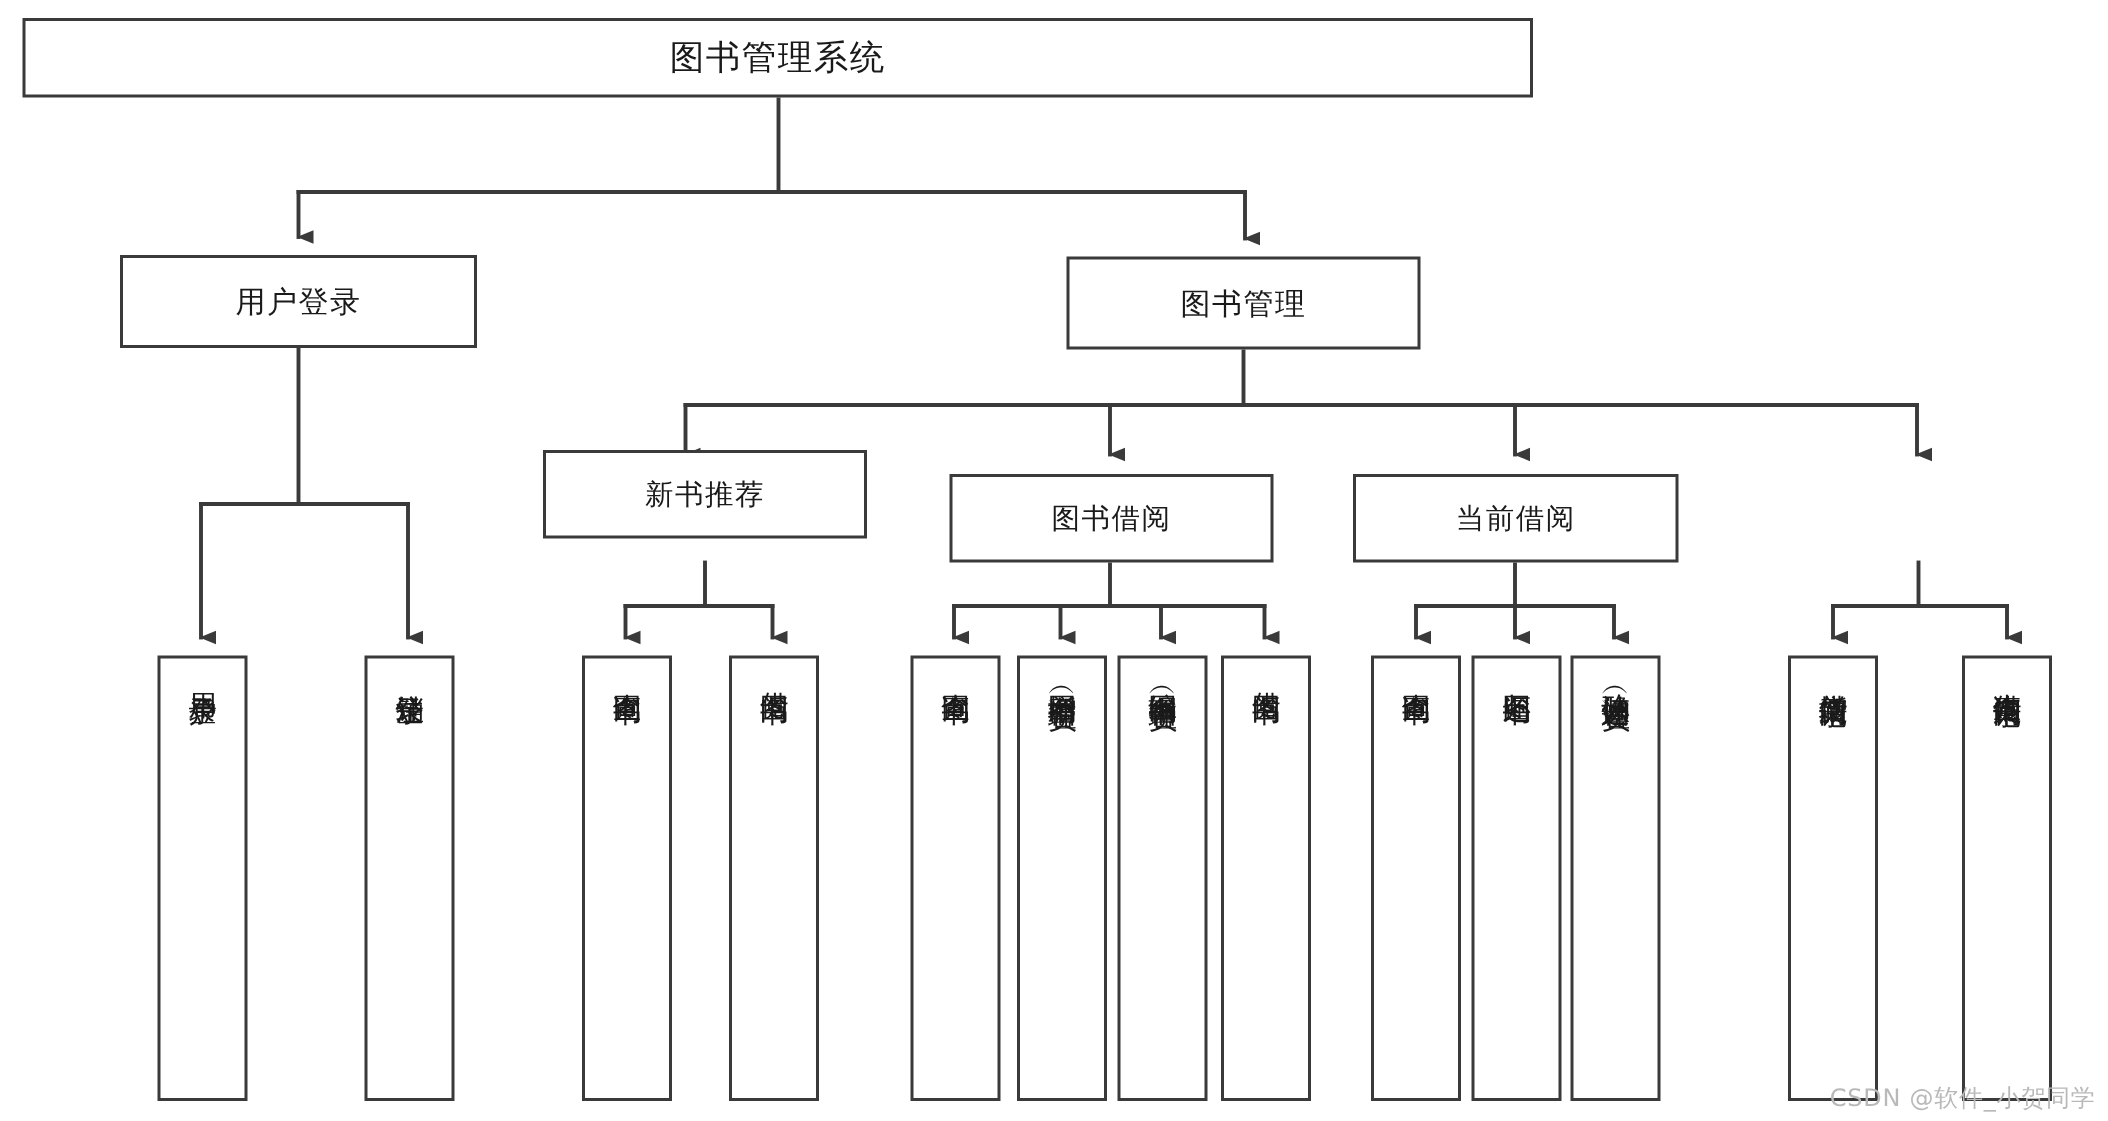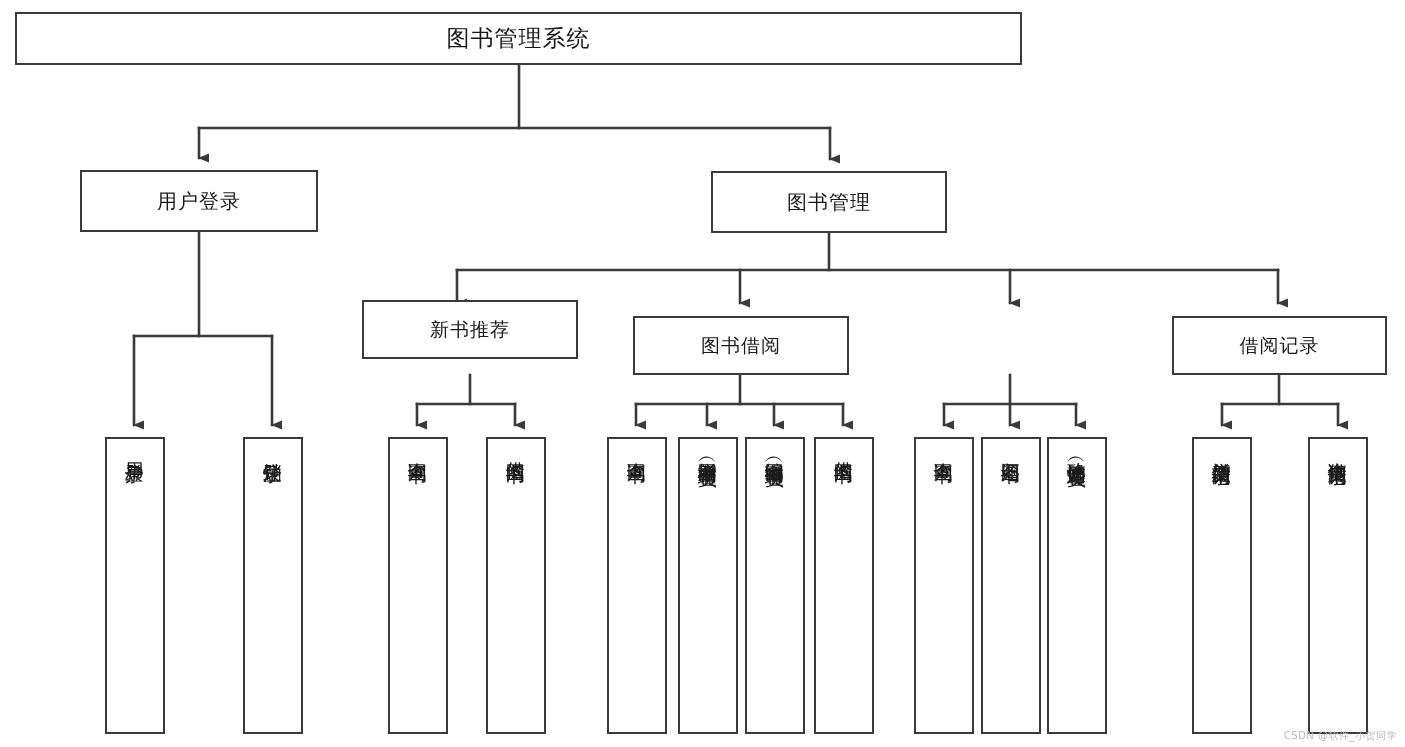--- a/index.html
+++ b/index.html
@@ -61,21 +61,21 @@
     display: block;
   }
   .htext {
     white-space: nowrap;
     letter-spacing: 1px;
   }
   #watermark {
     position: absolute;
     right: 8px;
     bottom: 4px;
-    font-size: 10px;
+    font-size: 16px;
     color: #b9b9b9;
     letter-spacing: 0.5px;
     white-space: nowrap;
     z-index: 5;
     margin-left: 16px;
   }
 </style>
 </head>
 <body>
 
@@ -144,24 +144,24 @@
   </div>
 
   <div class="node level2" style="left:362px; top:300px; width:216px; height:59px;">
     <span class="htext">新书推荐</span>
   </div>
 
   <div class="node level2" style="left:633px; top:316px; width:216px; height:59px;">
     <span class="htext">图书借阅</span>
   </div>
 
-
-  <div class="node level2" style="left:1172px; top:316px; width:215px; height:59px;">
-    <span class="htext">借阅记录</span>
-  </div>
+  <div class="node level2" style="left:902px; top:316px; width:217px; height:59px;">
+    <span class="htext">当前借阅</span>
+  </div>
+
 
   <div class="node leaf" style="left:105px; top:437px; width:60px; height:297px;">
     <span class="vtext">用户登录</span>
   </div>
   <div class="node leaf" style="left:243px; top:437px; width:60px; height:297px;">
     <span class="vtext">注销登录</span>
   </div>
 
   <div class="node leaf" style="left:388px; top:437px; width:60px; height:297px;">
     <span class="vtext">查询图书</span>

